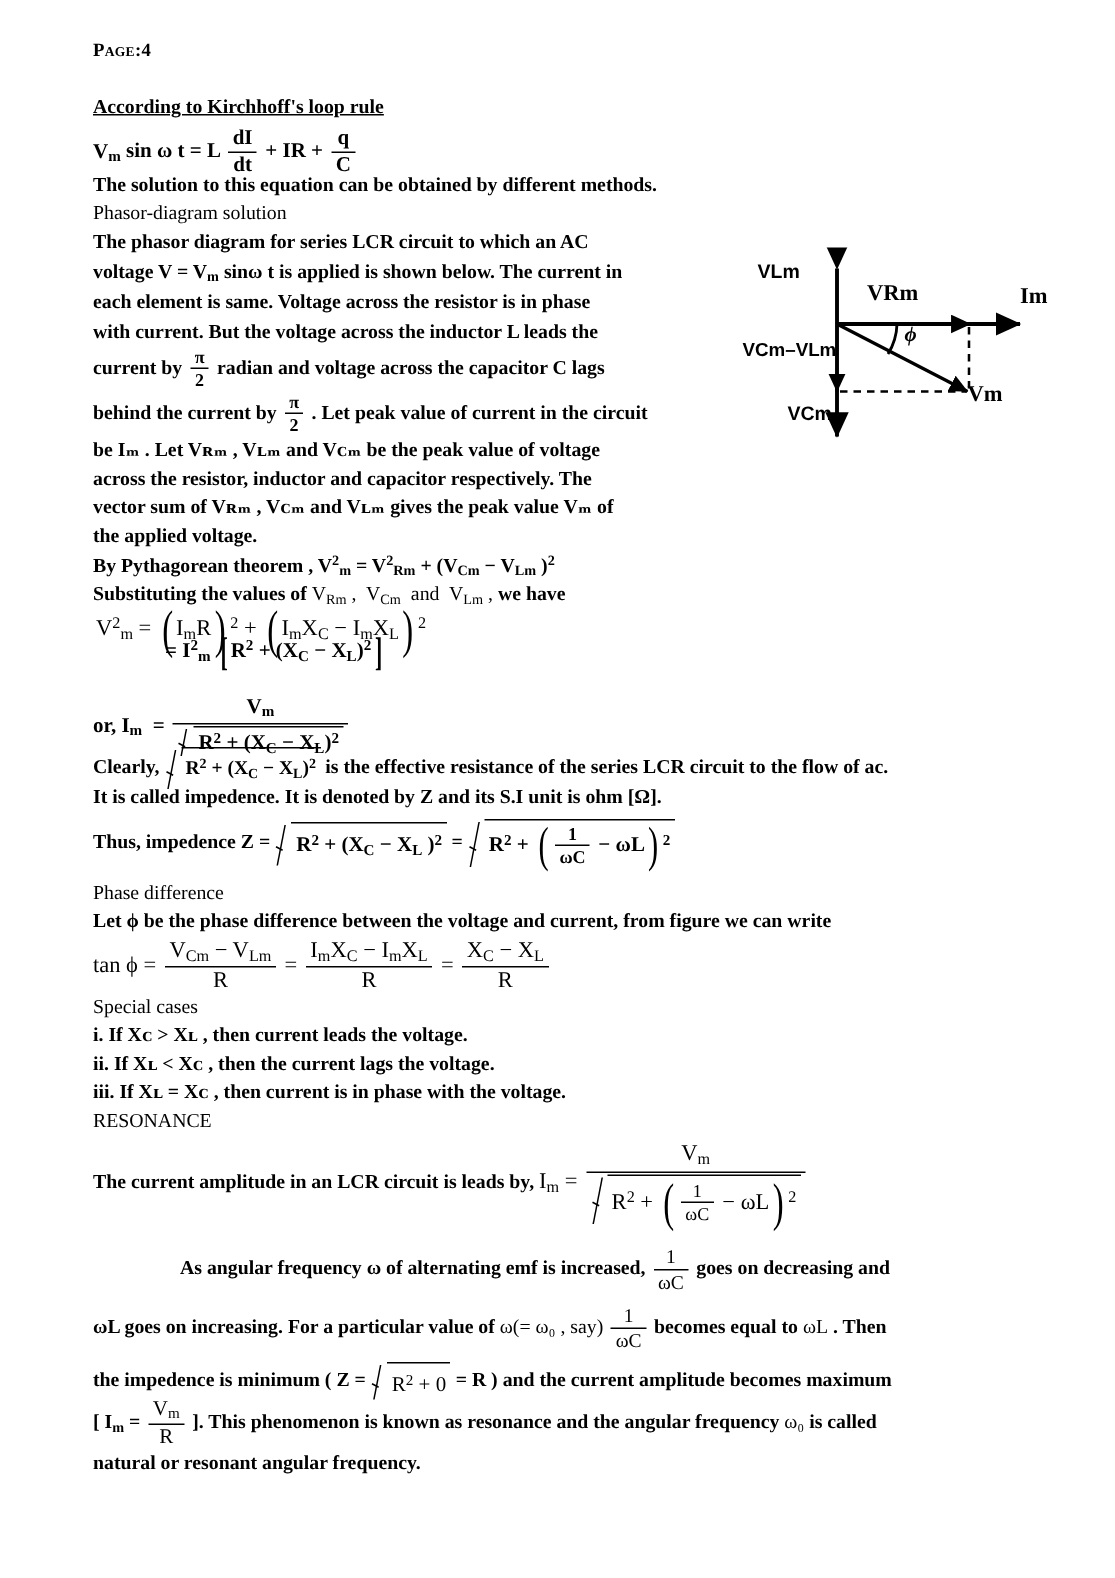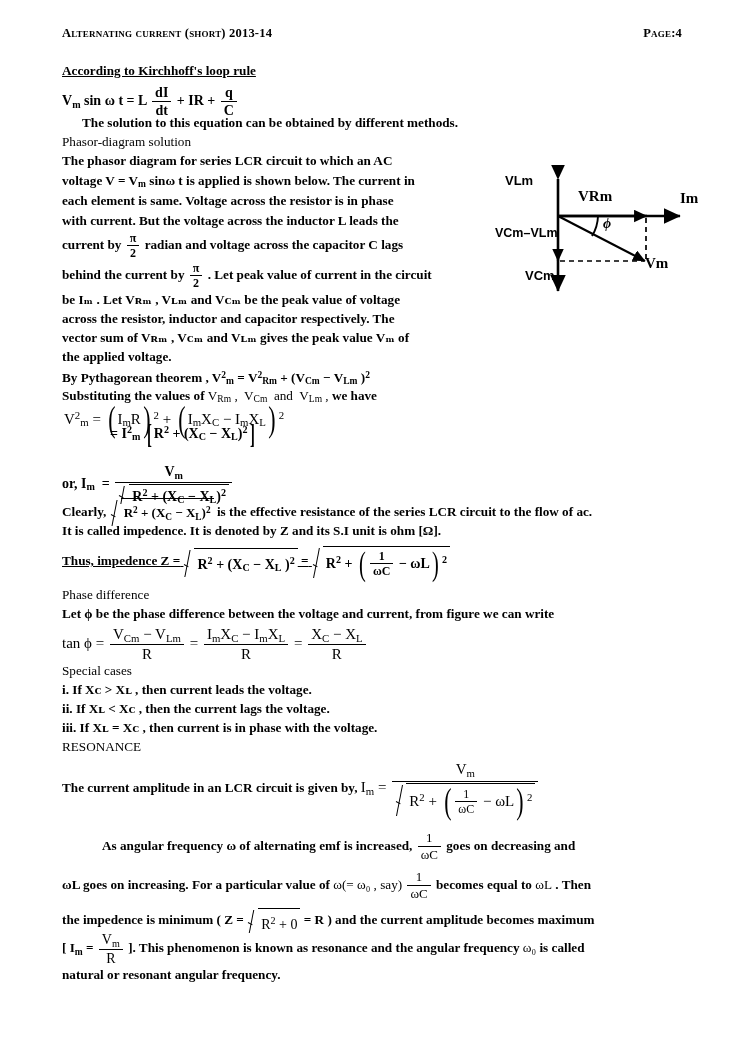--- a/index.html
+++ b/index.html
@@ -165,41 +165,40 @@
     font-family: "Liberation Serif", "DejaVu Serif", serif;
     font-size: 15px;
   }
 </style>
 </head>
 <body>
 
 <div class="page">
 
   <div class="header">
-    <div class="hdr-left">Alternating current (short)  2013-14</div>
     <div class="hdr-right">Page:4</div>
   </div>
 
   <div class="body-text nojust" style="left:62px; top:61px; width:480px;text-decoration:underline;">According to Kirchhoff's loop rule</div>
 
   <div class="math mb" style="left:62px; top:85px; font-size:14px;">
     <span><span>V</span><sub>m</sub></span>
     <span>sin ω t = L</span>
     <span class="frac">
       <span class="num">dI</span>
       <span class="den">dt</span>
     </span>
     <span>+ IR +</span>
     <span class="frac">
       <span class="num">q</span>
       <span class="den">C</span>
     </span>
   </div>
 
-  <div class="body-text nojust" style="left:62px; top:113px; width:500px;margin-left:20px;">The solution to this equation can be obtained by different methods.</div>
+  <div class="body-text nojust" style="left:62px; top:113px; width:500px;">The solution to this equation can be obtained by different methods.</div>
 
   <div class="body-text light nojust" style="left:62px; top:132px; width:400px;">Phasor-diagram solution</div>
 
   <div class="body-text" style="left:62px; top:151px; width:423px;">
     <span>The phasor diagram for series LCR circuit to which an AC</span>
   </div>
   <div class="body-text nojust" style="left:62px; top:171px; width:440px;">
     <span>voltage  V = V</span><sub>m</sub><span>&nbsp;</span><span>sinω t is applied is shown below. The current in</span>
   </div>
   <div class="body-text" style="left:62px; top:191px; width:423px;">
@@ -309,21 +308,21 @@
   <div class="body-text nojust" style="left:62px; top:498px; width:640px;">
     <span>Clearly,</span>
     <span class="rad inlinemath" style="font-size:13px;">
       <span class="radicand">R<sup>2</sup> + (X<sub>C</sub> − X<sub>L</sub>)<sup>2</sup></span>
     </span>
     <span>is the effective resistance of the series LCR circuit to the flow of ac.</span>
   </div>
 
   <div class="body-text nojust" style="left:62px; top:521px; width:640px;">It is called impedence. It is denoted by Z and its S.I unit is ohm [Ω].</div>
 
-  <div class="body-text nojust" style="left:62px; top:546px; width:640px;text-decoration:underline;">
+  <div class="body-text nojust" style="left:62px; top:546px; width:640px;">
     <span>Thus, impedence  Z =</span>
     <span class="rad inlinemath mb" style="font-size:14px;">
       <span class="radicand">R<sup>2</sup> + (X<sub>C</sub> − X<sub>L</sub> )<sup>2</sup></span>
     </span>
     <span>=</span>
     <span class="rad inlinemath mb" style="font-size:14px;">
       <span class="radicand" style="padding-top:3px;">R<sup>2</sup> +
         <span class="bigparen"><span class="paren-l">(</span><span class="frac" style="font-size:12px;"><span class="num">1</span><span class="den">ωC</span></span> − <span>ωL</span><span class="paren-r">)</span></span><sup>2</sup>
       </span>
     </span>
@@ -358,38 +357,38 @@
   </div>
   <div class="body-text nojust" style="left:62px; top:699px; width:500px;">
     <span>ii. If Xʟ &lt; Xᴄ , then the current lags the voltage.</span>
   </div>
   <div class="body-text nojust" style="left:62px; top:718px; width:500px;">
     <span>iii. If Xʟ = Xᴄ , then current is in phase with the voltage.</span>
   </div>
   <div class="body-text light nojust" style="left:62px; top:737px; width:400px;">RESONANCE</div>
 
   <div class="body-text nojust" style="left:62px; top:761px; width:640px;">
-    <span>The current amplitude in an LCR circuit is given by,</span>
+    <span>The current amplitude in an LCR circuit is leads by,</span>
     <span class="inlinemath light" style="font-size:15px; font-weight:normal;">
       <span>I</span><sub>m</sub>
       <span>=</span>
       <span class="frac">
         <span class="num" style="padding-bottom:2px;">V<sub>m</sub></span>
         <span class="den">
           <span class="rad">
             <span class="radicand" style="padding-top:4px;">R<sup>2</sup> +
               <span class="bigparen"><span class="paren-l">(</span><span class="frac" style="font-size:12px;"><span class="num">1</span><span class="den">ωC</span></span> − <span>ωL</span><span class="paren-r">)</span></span><sup>2</sup>
             </span>
           </span>
         </span>
       </span>
     </span>
   </div>
 
-  <div class="body-text nojust" style="left:62px; top:831px; width:640px;">
+  <div class="body-text nojust" style="left:80px; top:831px; width:640px;">
     <span style="display:inline-block; width:40px;"></span><span>As angular frequency  ω  of alternating emf is increased,</span>
     <span class="frac light" style="font-size:13px;">
       <span class="num">1</span>
       <span class="den">ωC</span>
     </span>
     <span>goes on decreasing and</span>
   </div>
 
   <div class="body-text nojust" style="left:62px; top:870px; width:650px;">
     <span>ωL goes on increasing. For a particular value of</span>

